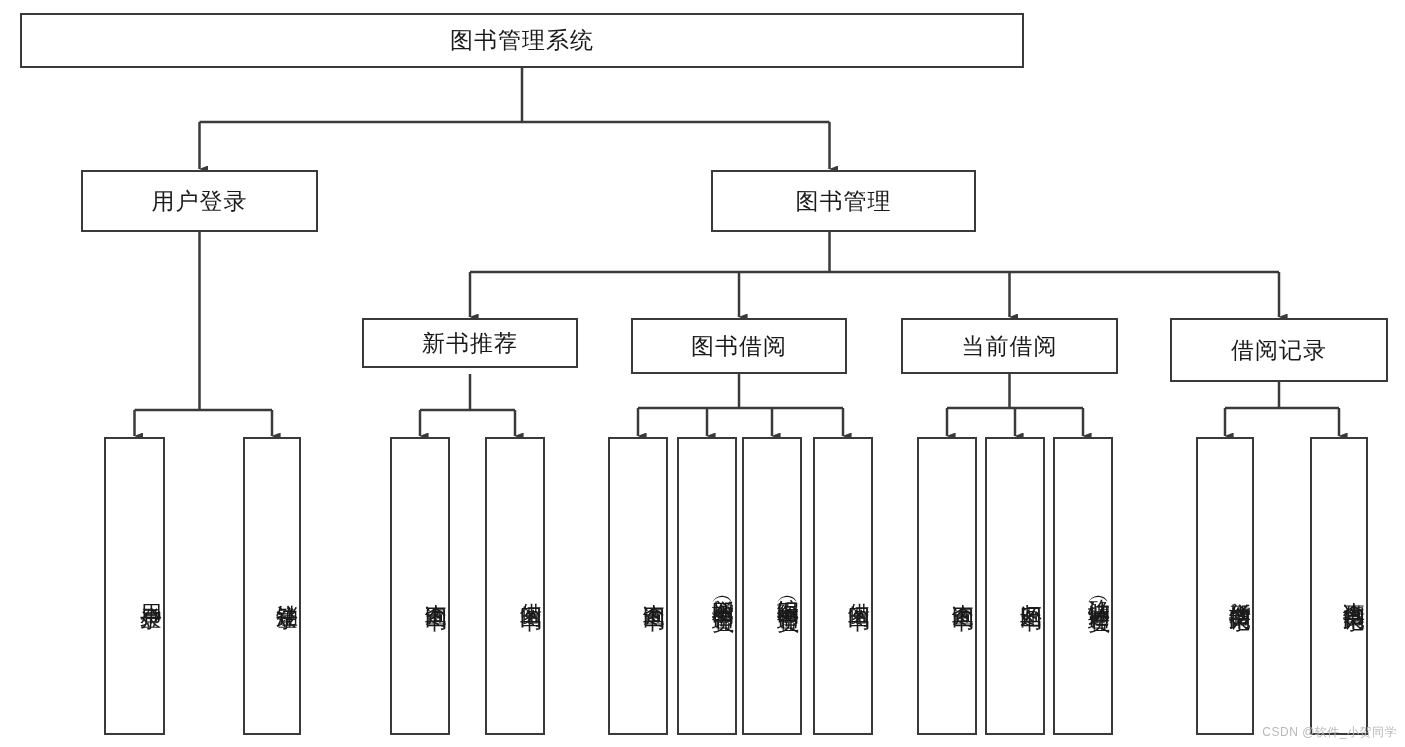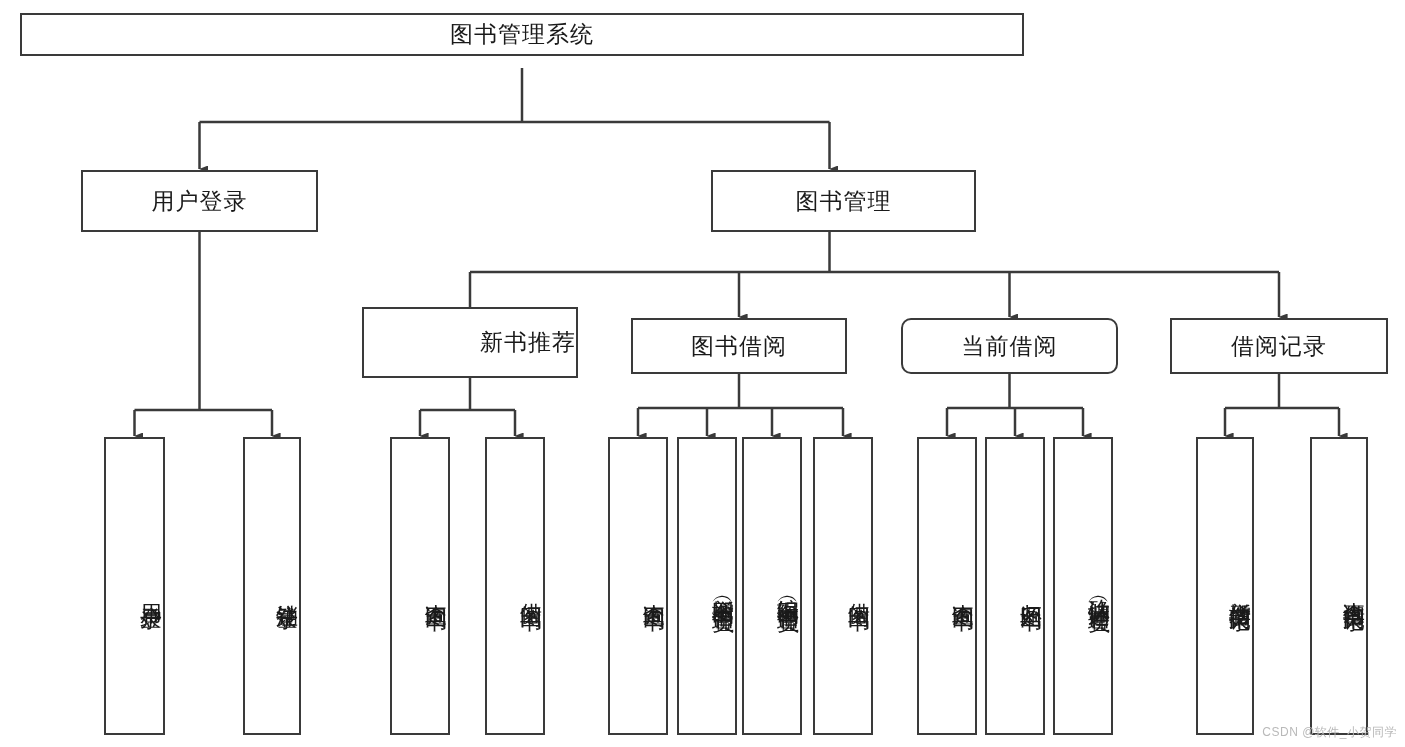--- a/index.html
+++ b/index.html
@@ -107,39 +107,39 @@
         <path d="M 1015 408 L 1015 436" marker-end="url(#arrowhead)"></path>
         <path d="M 1083 408 L 1083 436" marker-end="url(#arrowhead)"></path>
         <path d="M 1279 374 L 1279 408"></path>
         <path d="M 1225 408 L 1339 408"></path>
         <path d="M 1225 408 L 1225 436" marker-end="url(#arrowhead)"></path>
         <path d="M 1339 408 L 1339 436" marker-end="url(#arrowhead)"></path>
       </g>
   </svg>
 
   <div id="nodes">
-      <div class="node-box horiz" style="left: 20px; top: 13px; width: 1004px; height: 43px;">
+      <div class="node-box horiz" style="left: 20px; top: 13px; width: 1004px; height: 55px;">
         <span class="node-label">图书管理系统</span>
       </div>
       <div class="node-box horiz" style="left: 81px; top: 170px; width: 237px; height: 62px;">
         <span class="node-label">用户登录</span>
       </div>
       <div class="node-box horiz" style="left: 711px; top: 170px; width: 265px; height: 62px;">
         <span class="node-label">图书管理</span>
       </div>
-      <div class="node-box horiz" style="left: 362px; top: 307px; width: 216px; height: 71px; justify-content: flex-end;">
+      <div class="node-box horiz" style="left: 362px; top: 318px; width: 216px; height: 50px;">
         <span class="node-label">新书推荐</span>
       </div>
       <div class="node-box horiz" style="left: 631px; top: 318px; width: 216px; height: 56px;">
         <span class="node-label">图书借阅</span>
       </div>
-      <div class="node-box horiz" style="left: 901px; top: 318px; width: 217px; height: 56px; border-radius: 10px;">
+      <div class="node-box horiz" style="left: 901px; top: 318px; width: 217px; height: 56px;">
         <span class="node-label">当前借阅</span>
       </div>
-      <div class="node-box horiz" style="left: 1170px; top: 318px; width: 218px; height: 56px;">
+      <div class="node-box horiz" style="left: 1170px; top: 318px; width: 218px; height: 64px;">
         <span class="node-label">借阅记录</span>
       </div>
       <div class="node-box vert" style="left: 104px; top: 437px; width: 61px; height: 298px;">
         <span class="node-label">用户登录</span>
       </div>
       <div class="node-box vert" style="left: 243px; top: 437px; width: 58px; height: 298px;">
         <span class="node-label">注销登录</span>
       </div>
       <div class="node-box vert" style="left: 390px; top: 437px; width: 60px; height: 298px;">
         <span class="node-label">查询图书</span>

